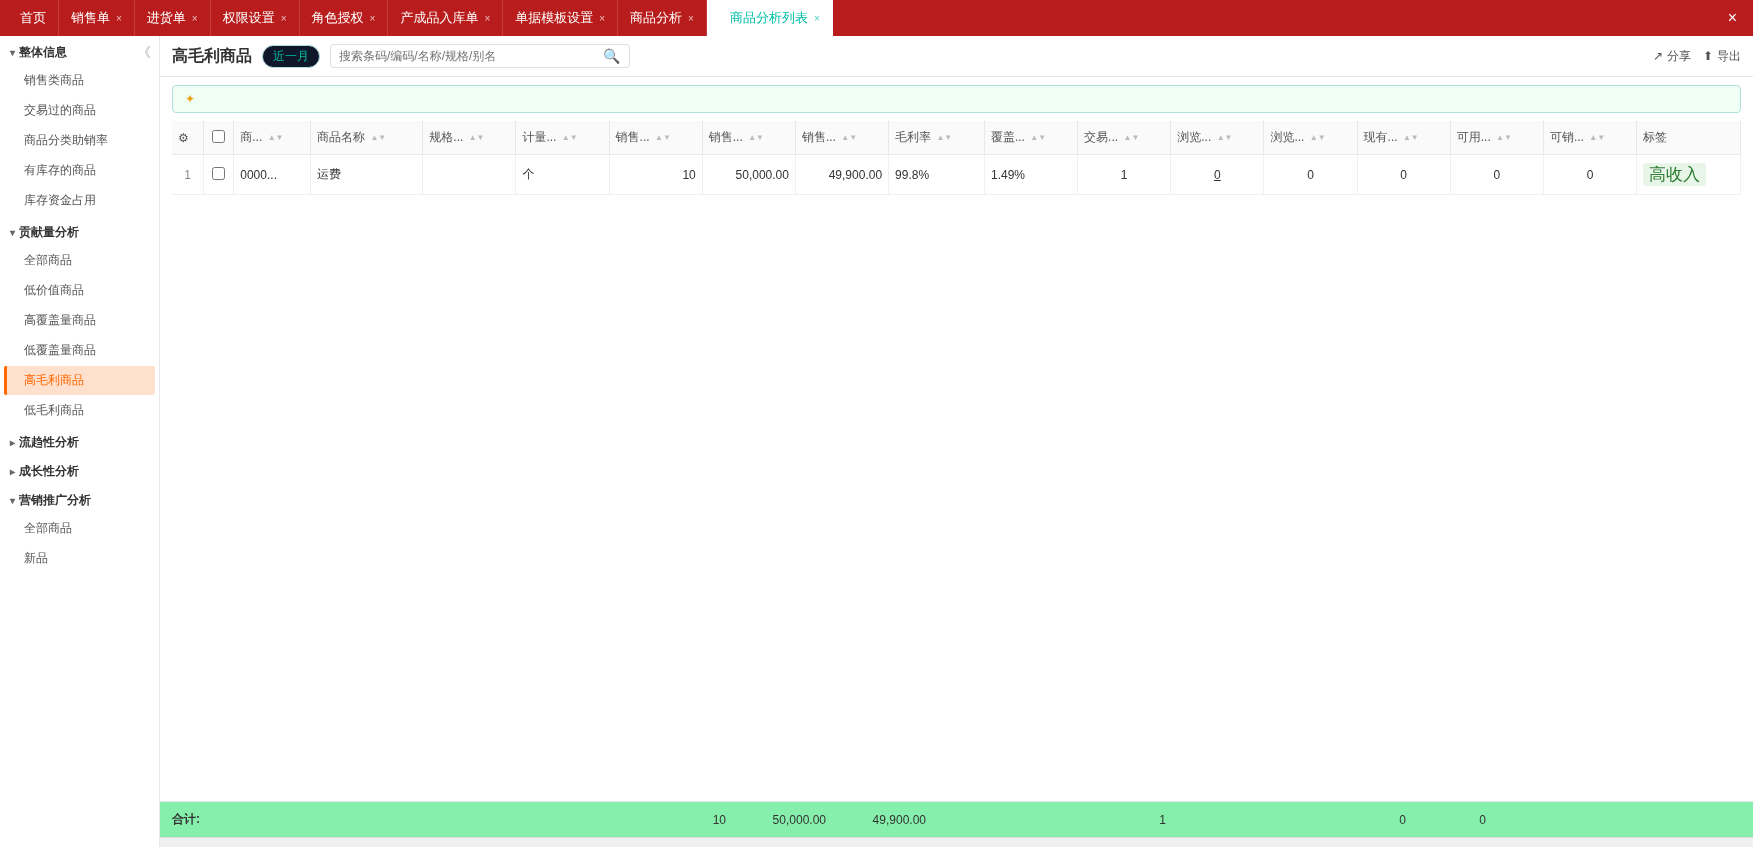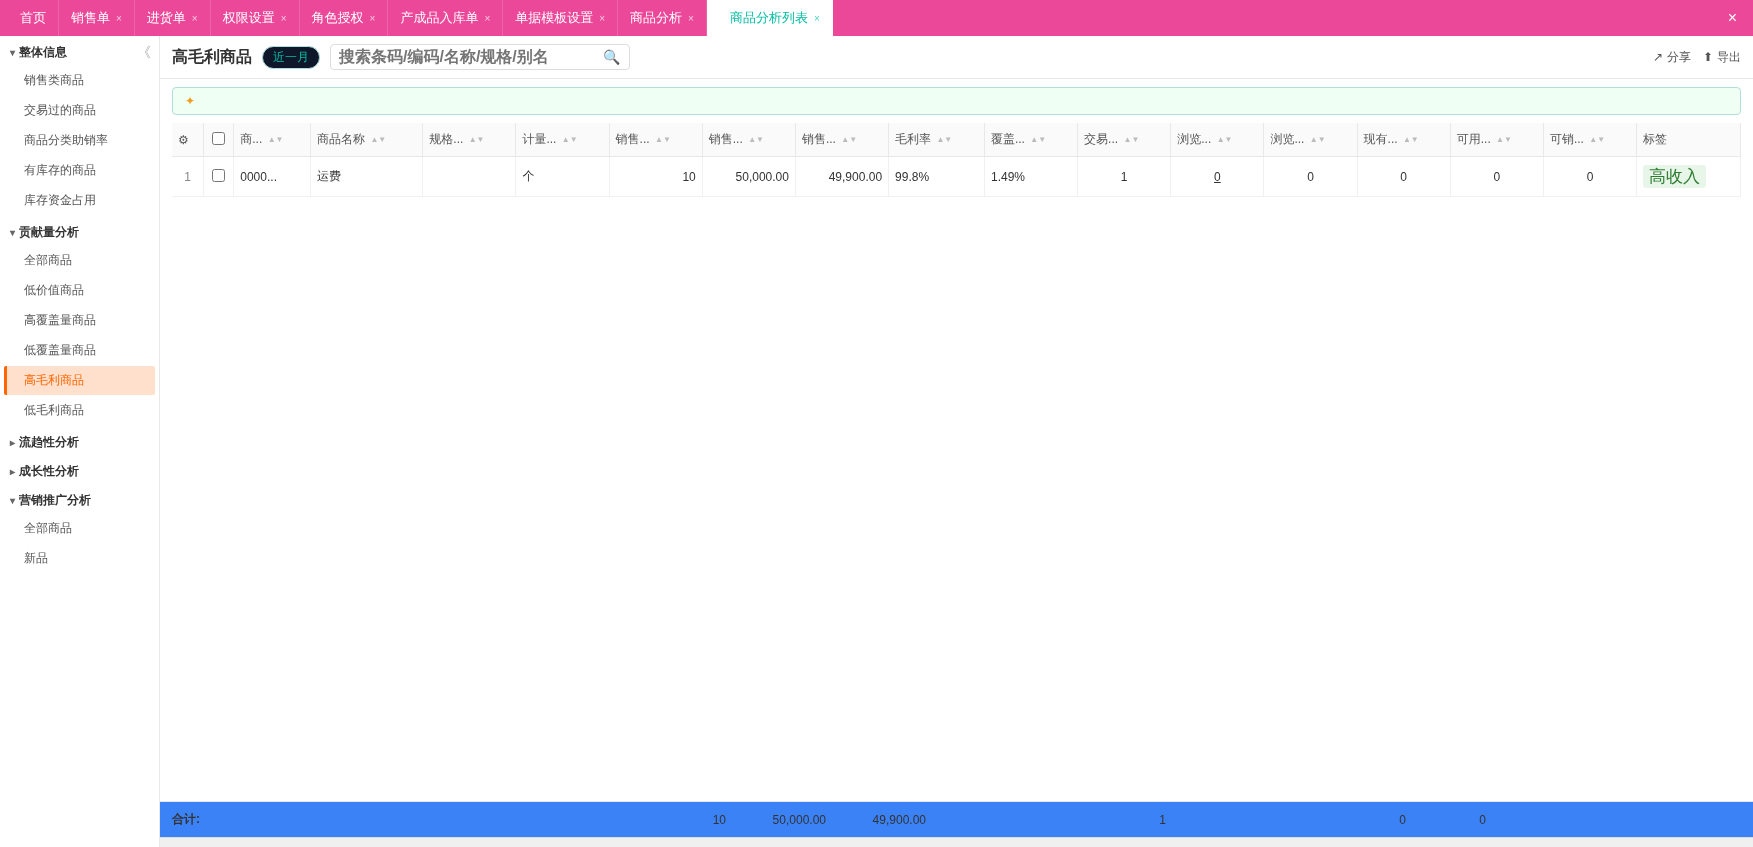--- a/index.html
+++ b/index.html
@@ -2,21 +2,21 @@
 <html><head>
   <meta charset="utf-8">
   <style>
     * { margin: 0; padding: 0; box-sizing: border-box; }
     body { font-family: 'Microsoft YaHei', Arial, sans-serif; font-size: 12px; background: #f5f5f5; overflow: hidden; width: 1753px; height: 847px; }
 
     
     .top-nav {
       display: flex;
       align-items: center;
-      background: #ec4899;
+      background: #b91c1c;
       height: 36px;
       padding: 0 8px;
       gap: 0;
     }
     .nav-item {
       display: flex;
       align-items: center;
       height: 36px;
       padding: 0 12px;
       color: #fff;
@@ -128,25 +128,24 @@
       border: 1px solid #ddd;
       border-radius: 4px;
       padding: 3px 8px;
       flex: 1;
       max-width: 300px;
       gap: 4px;
     }
     .search-box input {
       border: none;
       outline: none;
-      font-size: 16px;
+      font-size: 12px;
       color: #666;
       flex: 1;
       background: transparent;
-      font-weight: bold;
     }
     .search-icon { color: #aaa; font-size: 14px; cursor: pointer; }
 
     .header-actions {
       margin-left: auto;
       display: flex;
       gap: 12px;
       align-items: center;
     }
     .action-btn {
@@ -223,21 +222,21 @@
       border-radius: 3px;
       padding: 2px 6px;
       font-size: 17px;
     }
     .underline-link { text-decoration: underline; color: #333; cursor: pointer; }
 
     
     .footer-total {
       display: flex;
       align-items: center;
-      background: #3b82f6;
+      background: #86efac;
       border-top: 1px solid #e8e8e8;
       padding: 6px 12px;
       font-size: 12px;
       color: #333;
       min-height: 36px;
       gap: 0;
     }
     .footer-total .label {
       width: 200px;
       font-weight: bold;

